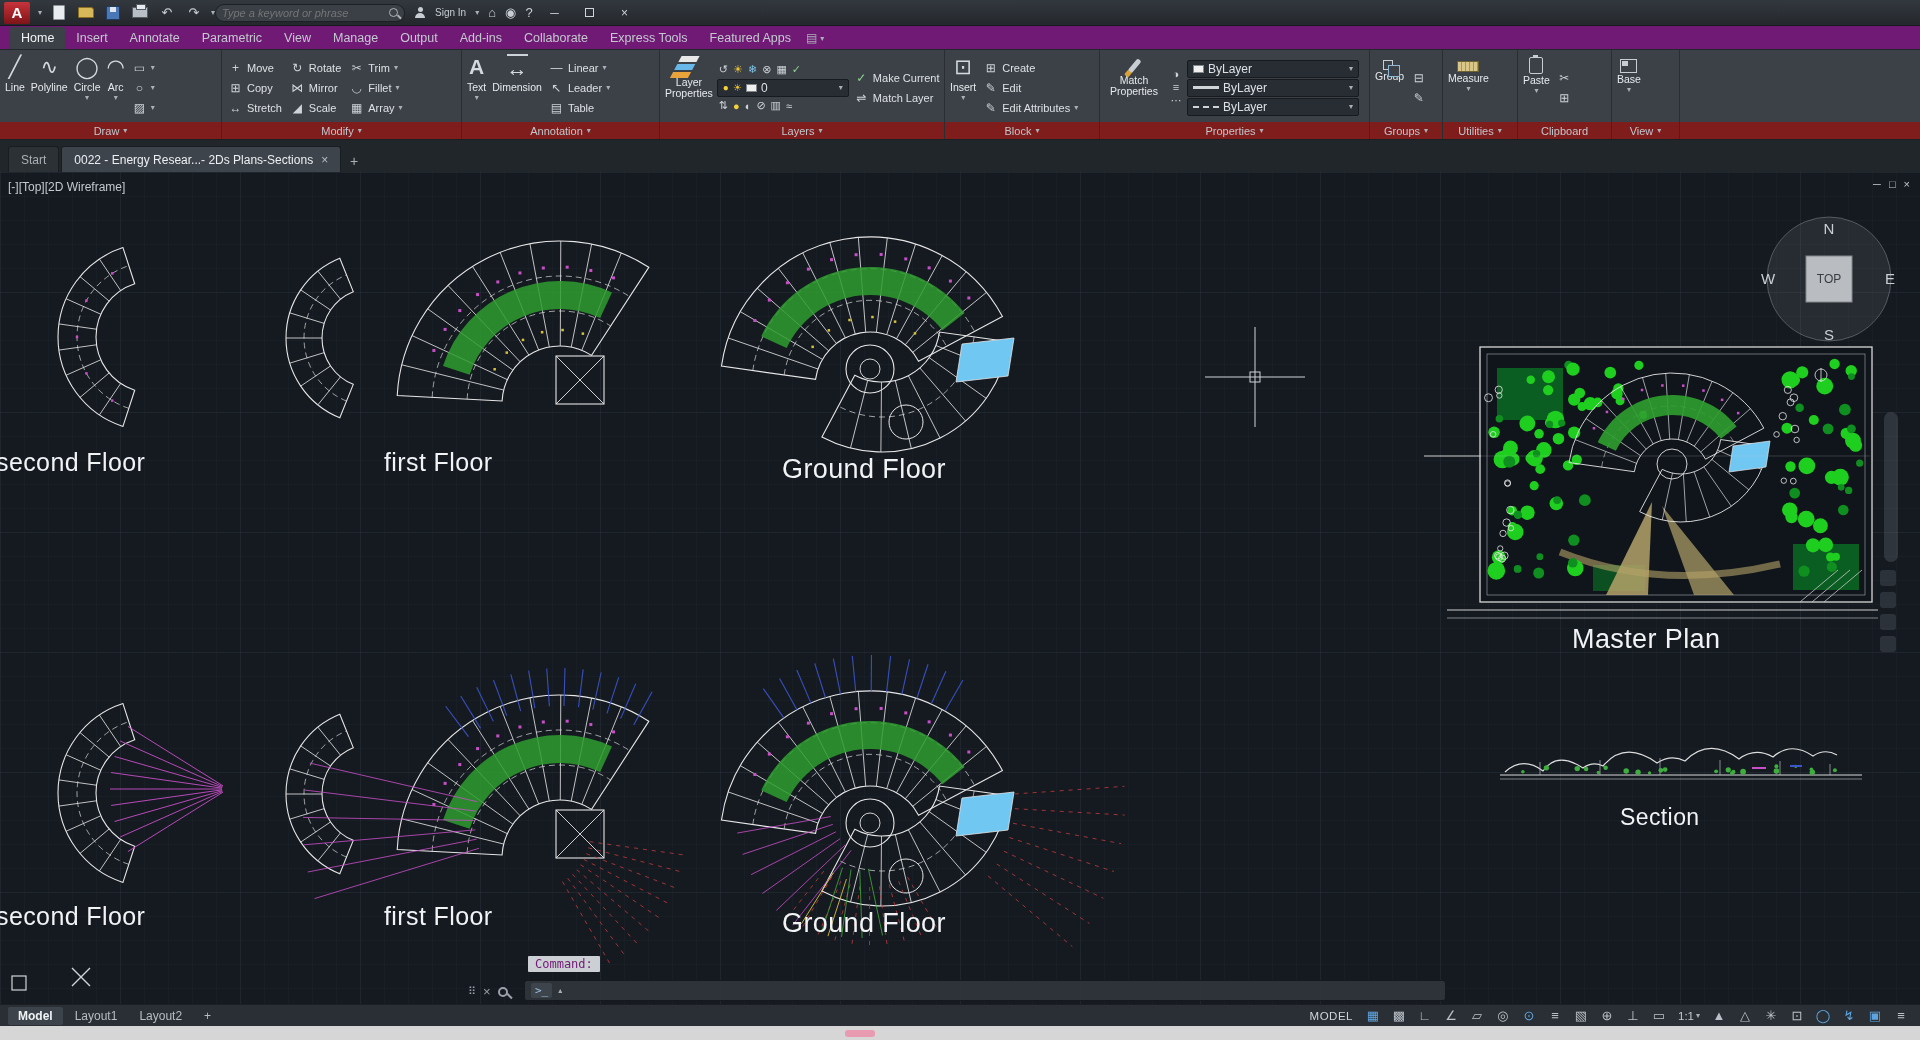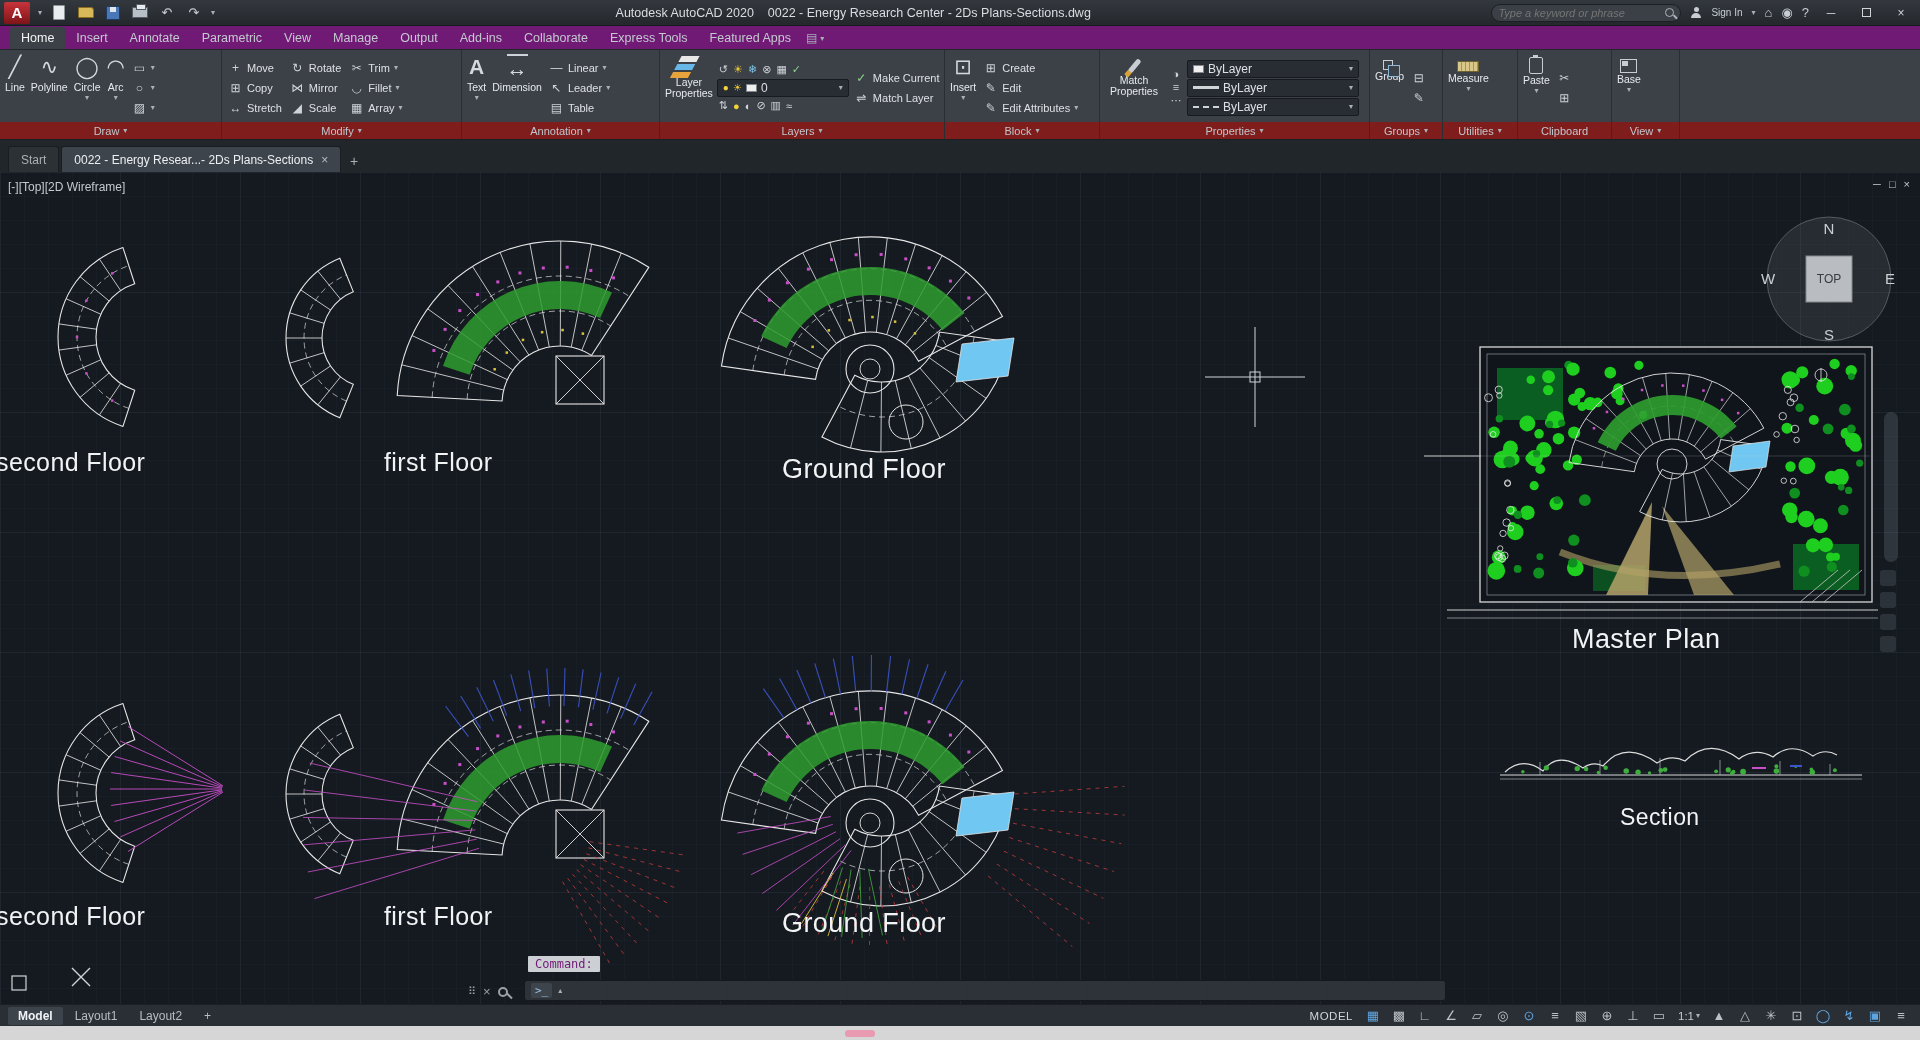--- a/index.html
+++ b/index.html
@@ -127,24 +127,20 @@
     <div class="qat-btn">
           <span class="i-plot"></span>
         </div>
     <div class="qat-btn">
           <span class="glyph">↶</span>
         </div>
     <div class="qat-btn">
           <span class="glyph">↷</span>
         </div>
     <span class="glyph dd">▾</span>
-  </div>
-  <div class="titletext">
-    <span>Autodesk AutoCAD 2020</span>&nbsp;&nbsp;&nbsp;
-    <span>0022 - Energy Research Center - 2Ds Plans-Sections.dwg</span>
   </div>
   <div class="trights">
     <div class="searchbox">
       <input placeholder="Type a keyword or phrase" style="">
       <span class="i-mag"></span>
     </div>
     <span class="i-user"></span>
     <span class="glyph" style="font-size:10px">Sign In</span>
     <span class="glyph dd">▾</span>
     <span class="glyph">⌂</span>

